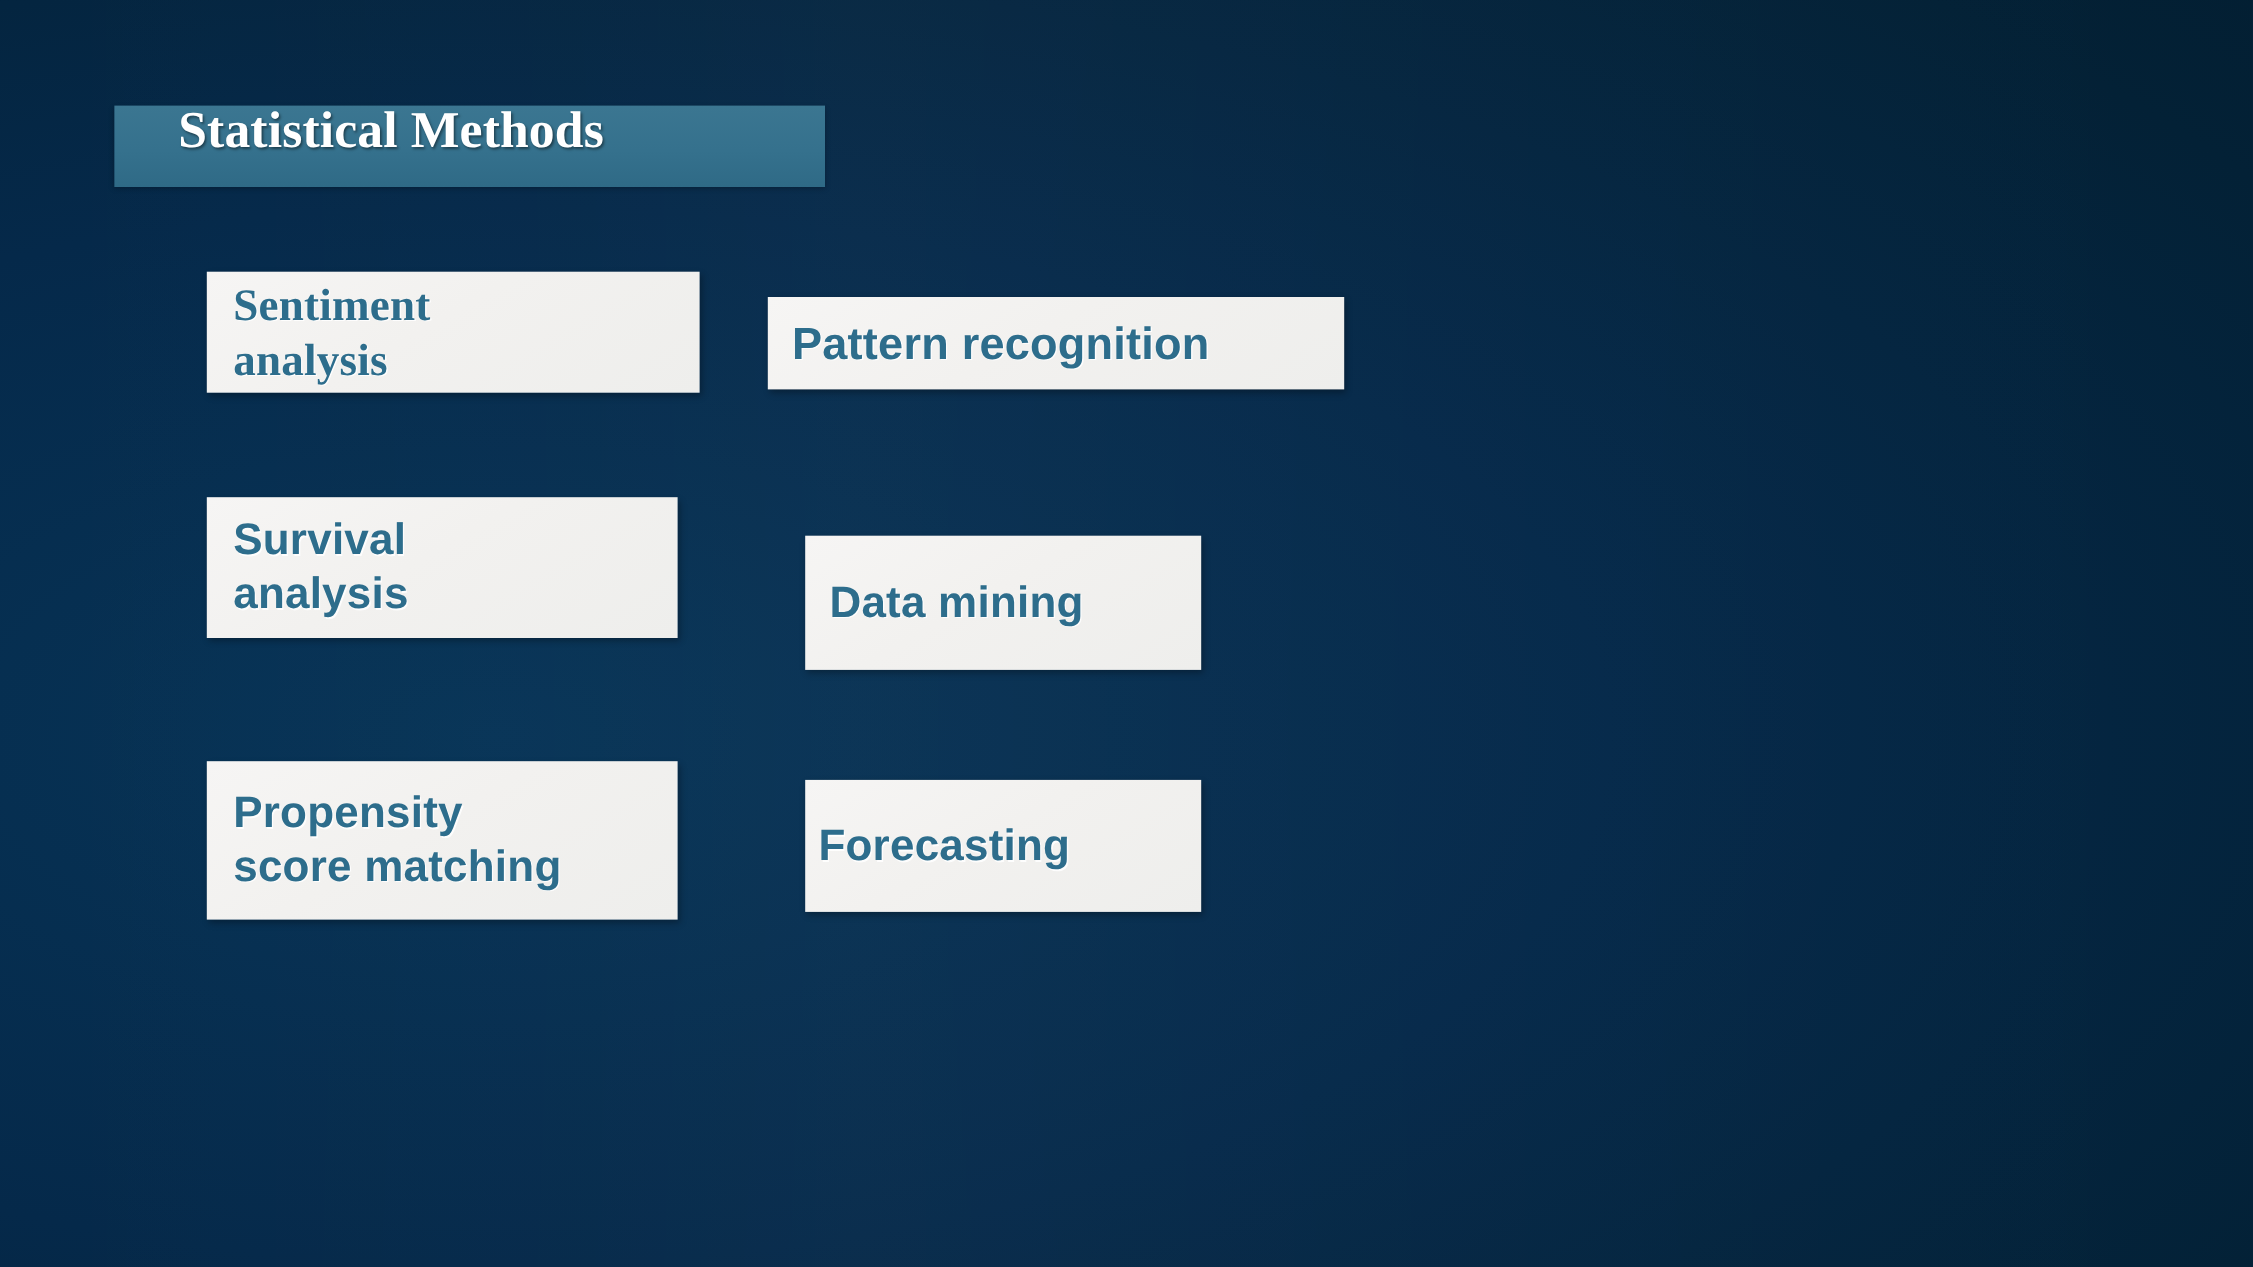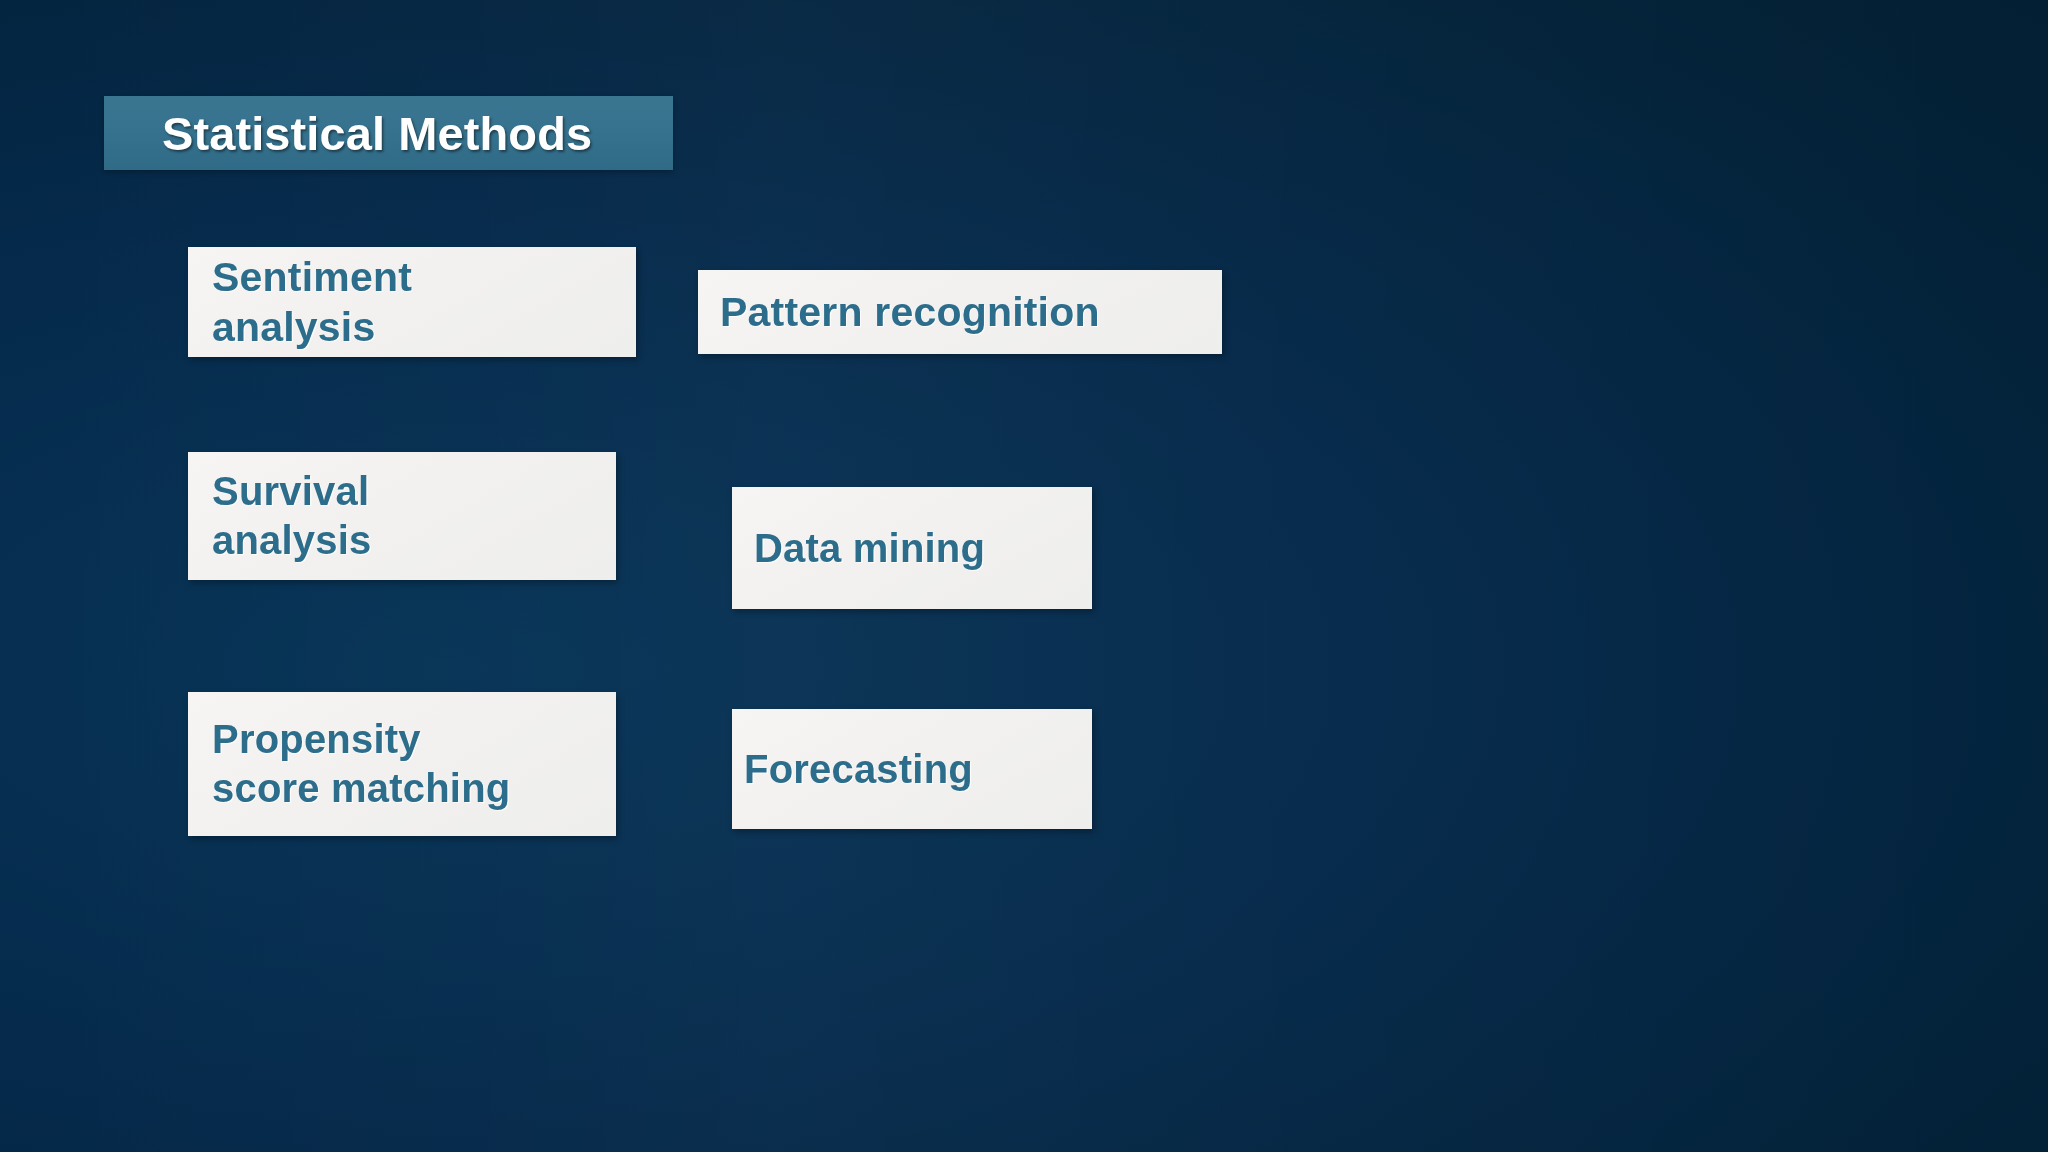--- a/index.html
+++ b/index.html
@@ -30,26 +30,26 @@
         rgba(255,255,255,0.010) 62%,
         rgba(255,255,255,0.000) 100%);
     pointer-events: none;
   }
 
   
   #title-banner {
     position: absolute;
     left: 104px;
     top: 96px;
-    width: 569px;
+    width: 646px;
     height: 74px;
     background: linear-gradient(180deg, #3b7691 0%, #35718d 55%, #2f6a86 100%);
     display: flex;
-    align-items: center;
     box-shadow: 0 2px 5px rgba(0,0,0,0.28);
+    font-family: Liberation Serif, serif;
   }
   #title-banner .title-text {
     margin-left: 58px;
     color: #ffffff;
     font-size: 47px;
     font-weight: bold;
     letter-spacing: 0.1px;
     line-height: 1;
     text-shadow: 1.5px 1.5px 2.5px rgba(0,0,0,0.45);
     white-space: nowrap;
@@ -73,21 +73,21 @@
     text-shadow: 1.2px 1.2px 0.6px rgba(255,255,255,0.85);
   }
 
   
   .col-left { width: 428px; padding-left: 24px; }
   .col-left .method-label { white-space: pre-line; }
 
   
   .col-right { padding-left: 22px; }
 
-  #box-sentiment   { left: 188px; top: 247px;  width: 448px;  height: 110px; }
+  #box-sentiment   { left: 188px; top: 247px;  width: 448px;  height: 110px; font-family: Liberation Serif, serif; }
   #box-survival    { left: 188px; top: 452px;  width: 428px;  height: 128px; }
   #box-propensity  { left: 188px; top: 692px;  width: 428px;  height: 144px; align-items: center; }
 
   #box-pattern     { left: 698px; top: 270px;  width: 524px;  height:  84px; padding-left: 22px; }
   #box-datamining  { left: 732px; top: 487px;  width: 360px;  height: 122px; padding-left: 22px; }
   #box-forecasting { left: 732px; top: 709px;  width: 360px;  height: 120px; padding-left: 12px; }
 
   #box-sentiment .method-label { font-size: 41px; }
   #box-pattern   .method-label { font-size: 41px; }
 </style>

